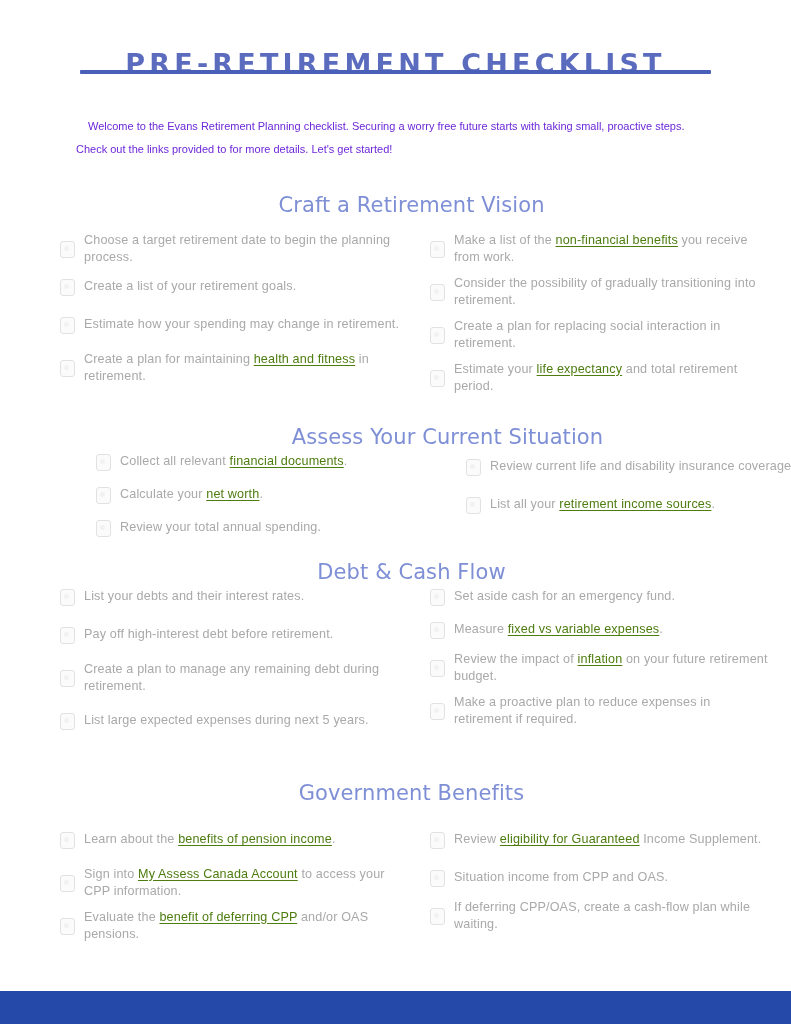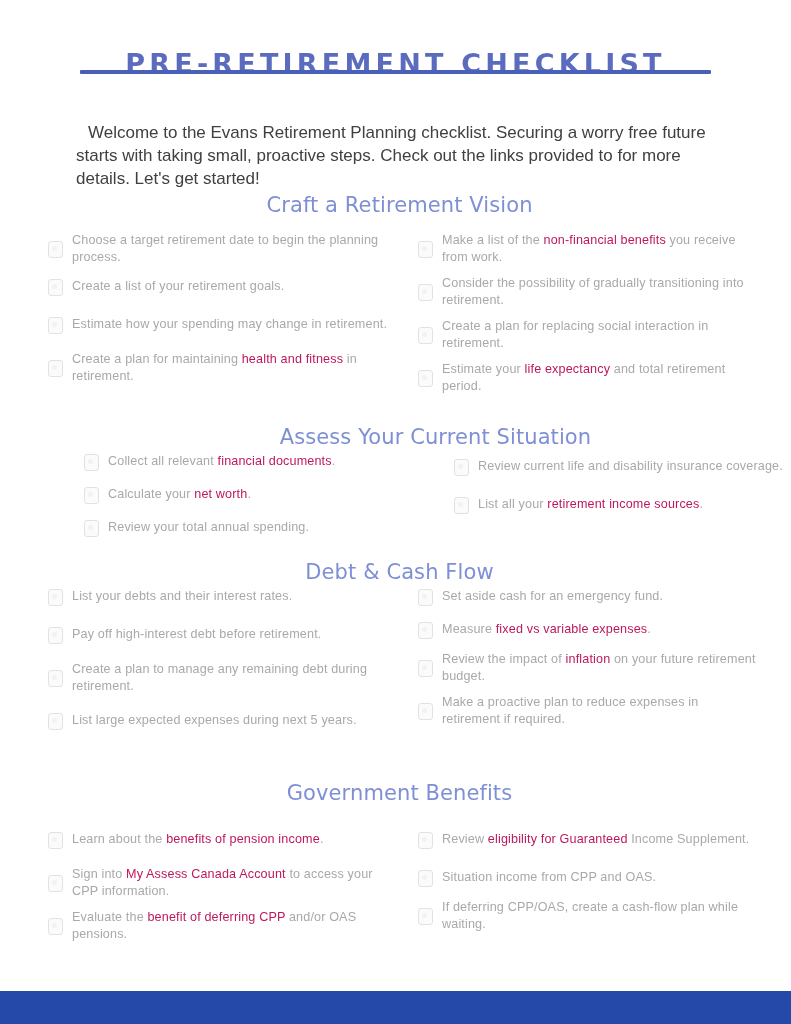--- a/index.html
+++ b/index.html
@@ -47,30 +47,30 @@
     height: 4px;
     background: #4a5fb8;
     border-radius: 1px;
   }
 
   .intro {
     position: absolute;
     left: 76px;
     top: 104px;
     width: 638px;
-    font-size: 17px;
+    font-size: 11px;
     line-height: 23px;
-    color: #404040;
+    color: #6d28d9;
     text-indent: 12px;
   }
 
   
   .section {
     position: absolute;
-    left: 4px;
+    left: 16px;
     width: 709px;
   }
   .section-title {
     width: 791px;
     text-align: center;
     font-size: 21px;
     font-weight: normal;
     color: #7e8fd6;
     font-family: "DejaVu Sans", sans-serif;
     letter-spacing: 0.1px;
@@ -116,22 +116,23 @@
     background: #f2f2f2;
   }
 
   .item-text {
     font-size: 12.6px;
     line-height: 17.5px;
     color: #a9a9a9;
     letter-spacing: 0.15px;
   }
   .item-text .lnk {
+    text-decoration: underline;
     text-underline-offset: 1.5px;
-    color: #be185d;
+    color: #4d7c0f;
   }
 
   
   .footer-bar {
     position: absolute;
     left: 0;
     top: 991px;
     width: 791px;
     height: 33px;
     background: #2449a8;

